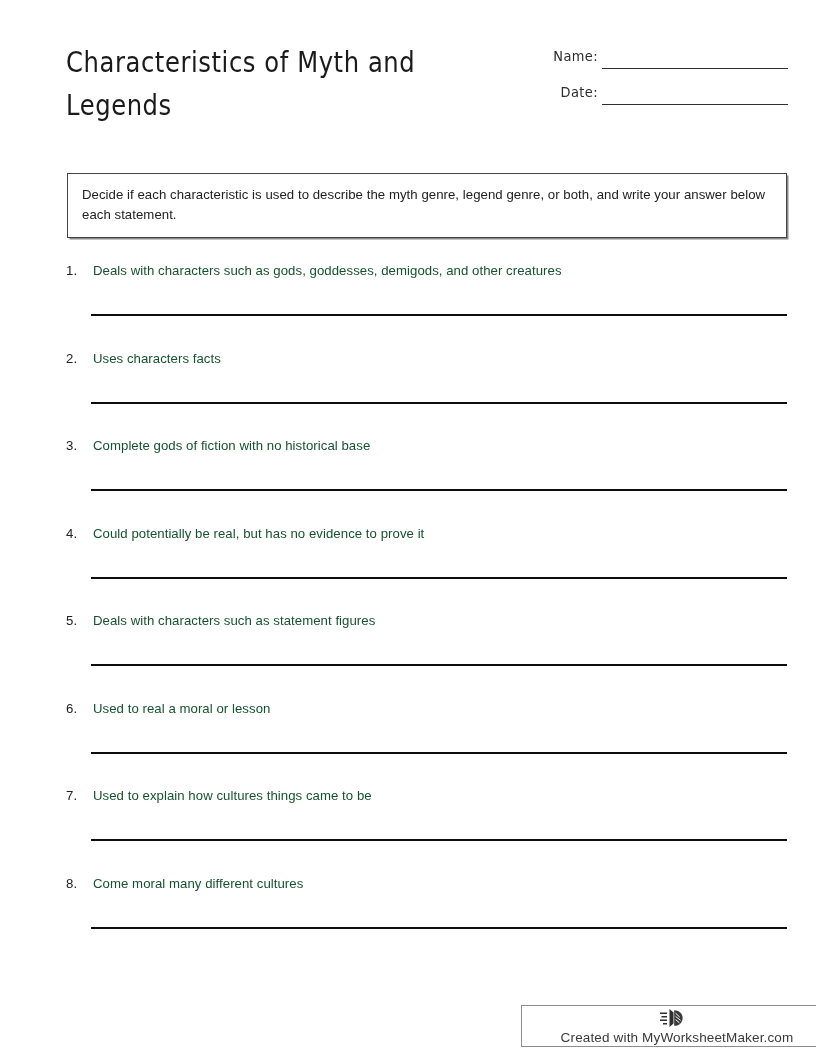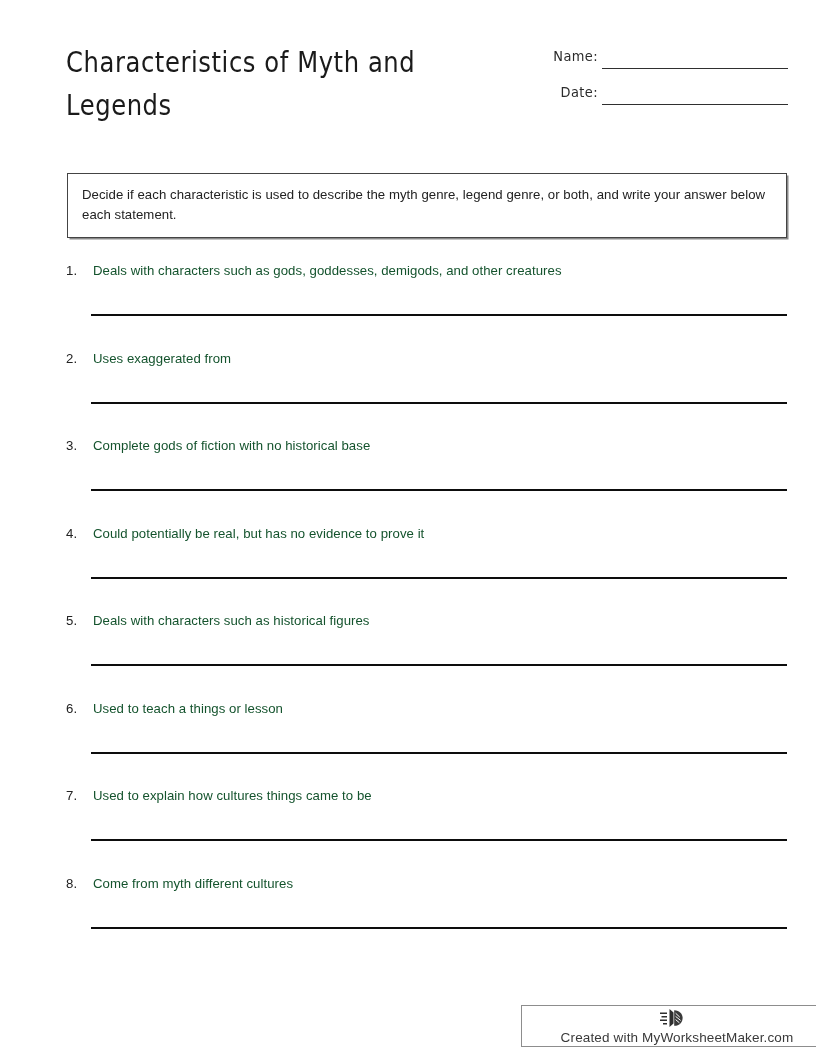--- a/index.html
+++ b/index.html
@@ -214,21 +214,21 @@
       <div class="q-row">
         <span class="q-num">1.</span>
         <span class="q-text">Deals with characters such as gods, goddesses, demigods, and other creatures</span>
       </div>
       <div class="q-answer-line"></div>
     </div>
 
     <div class="q-item">
       <div class="q-row">
         <span class="q-num">2.</span>
-        <span class="q-text">Uses exaggerated from</span>
+        <span class="q-text">Uses characters facts</span>
       </div>
       <div class="q-answer-line"></div>
     </div>
 
     <div class="q-item">
       <div class="q-row">
         <span class="q-num">3.</span>
         <span class="q-text">Complete gods of fiction with no historical base</span>
       </div>
       <div class="q-answer-line"></div>
@@ -238,45 +238,45 @@
       <div class="q-row">
         <span class="q-num">4.</span>
         <span class="q-text">Could potentially be real, but has no evidence to prove it</span>
       </div>
       <div class="q-answer-line"></div>
     </div>
 
     <div class="q-item">
       <div class="q-row">
         <span class="q-num">5.</span>
-        <span class="q-text">Deals with characters such as historical figures</span>
+        <span class="q-text">Deals with characters such as statement figures</span>
       </div>
       <div class="q-answer-line"></div>
     </div>
 
     <div class="q-item">
       <div class="q-row">
         <span class="q-num">6.</span>
-        <span class="q-text">Used to teach a things or lesson</span>
+        <span class="q-text">Used to real a moral or lesson</span>
       </div>
       <div class="q-answer-line"></div>
     </div>
 
     <div class="q-item">
       <div class="q-row">
         <span class="q-num">7.</span>
         <span class="q-text">Used to explain how cultures things came to be</span>
       </div>
       <div class="q-answer-line"></div>
     </div>
 
     <div class="q-item">
       <div class="q-row">
         <span class="q-num">8.</span>
-        <span class="q-text">Come from myth different cultures</span>
+        <span class="q-text">Come moral many different cultures</span>
       </div>
       <div class="q-answer-line"></div>
     </div>
 
   </div>
 
   <div class="footer-badge">
     <svg class="footer-logo" viewBox="0 0 26 24">
       <g fill="#2e2e2e">
         <rect x="0" y="6.5" width="7" height="1.5"></rect>

